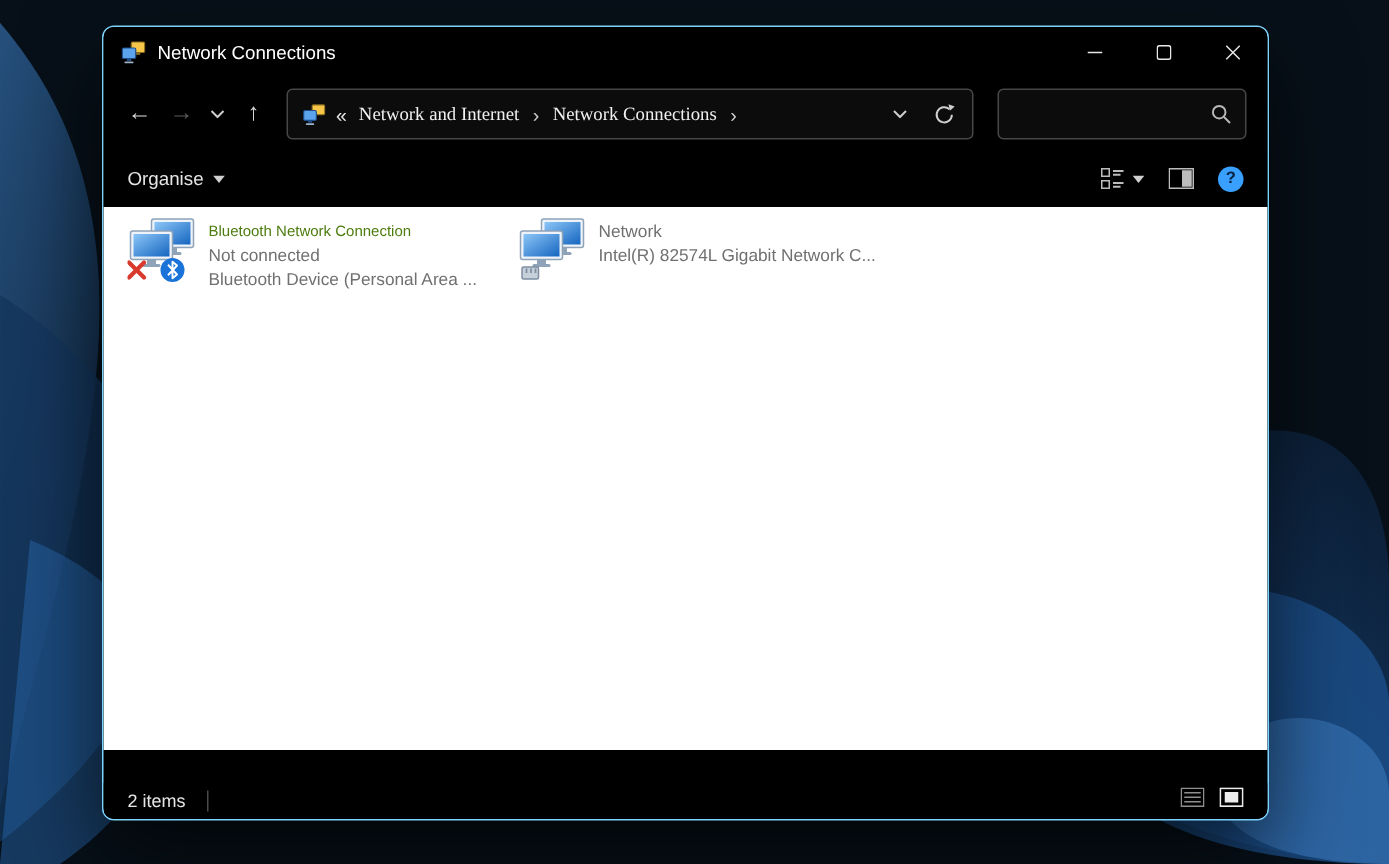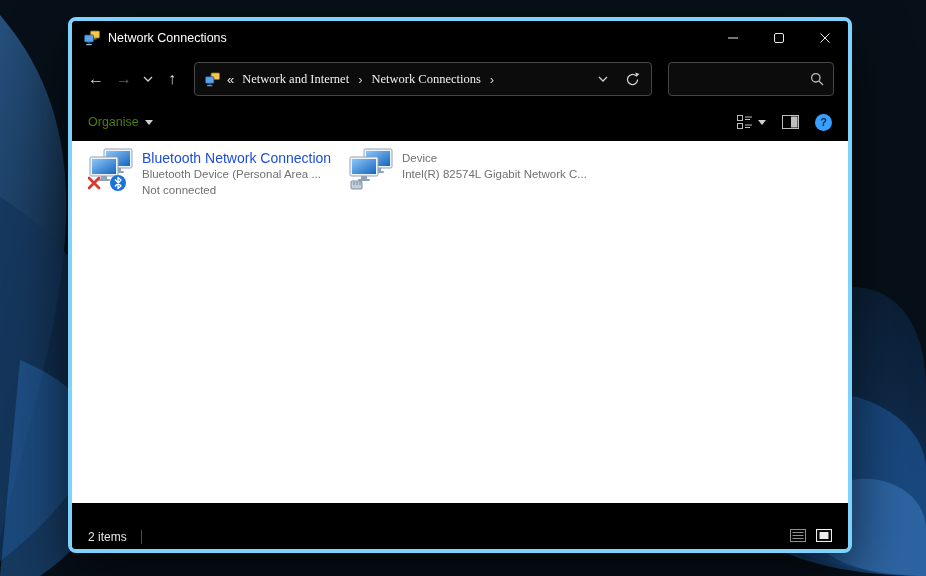--- a/index.html
+++ b/index.html
@@ -7,21 +7,21 @@
     width:926px;height:576px;overflow:hidden;position:relative;
     background:#060d16;
     font-family:"Liberation Sans","DejaVu Sans",sans-serif;
     -webkit-font-smoothing:antialiased;
   }
   .wallpaper{position:absolute;inset:0;z-index:0;}
   
   .window{
     position:absolute;left:68px;top:17px;width:776px;height:528px;
     border-radius:8px;overflow:hidden;background:#000;
-    border:4px solid #7dd3fc;
+    border:1px solid #7dd3fc;
     box-shadow:0 22px 55px rgba(0,0,0,.65);
     display:flex;flex-direction:column;z-index:2;
   }
   
   .titlebar{height:34px;background:#000;display:flex;align-items:center;flex:0 0 auto;}
   .app-icon{width:16px;height:16px;margin:0 8px 0 12px;display:flex;align-items:center;}
   .win-title{color:#ffffff;font-size:12.5px;}
   .caption-buttons{margin-left:auto;display:flex;height:34px;}
   .cap-btn{width:46px;height:34px;display:flex;align-items:center;justify-content:center;cursor:default;}
   
@@ -46,33 +46,33 @@
     border:1px solid #474747;border-radius:4px;
     display:flex;align-items:center;padding:0 8px;flex:0 0 auto;
   }
   .searchbox input{
     flex:1;min-width:0;background:transparent;border:none;outline:none;
     color:#ffffff;font-size:12px;font-family:inherit;
   }
   .search-glyph{width:16px;display:flex;justify-content:center;}
   
   .commandbar{height:38px;background:#000;display:flex;align-items:center;flex:0 0 auto;padding:0 16px;}
-  .organise{display:flex;align-items:center;color:#4d7c0f;font-size:12.5px;gap:6px;}
+  .organise{display:flex;align-items:center;color:#e5e5e5;font-size:12.5px;gap:6px;}
   .cmd-right{margin-left:auto;display:flex;align-items:center;gap:16px;}
   .cmd-ic{display:flex;align-items:center;gap:5px;}
   .help-circle{width:17px;height:17px;border-radius:50%;background:#3aa0ff;color:#06233f;
     font-size:11px;font-weight:bold;display:flex;align-items:center;justify-content:center;}
   
   .content{flex:1;background:#ffffff;position:relative;}
   .tile{position:absolute;top:7px;display:flex;align-items:flex-start;cursor:default;}
   .tile-1{left:16px;width:250px;}
   .tile-2{left:276px;width:250px;}
   .net-icon{width:46px;height:44px;flex:0 0 auto;}
   .tile-text{margin-left:8px;padding-top:2px;min-width:0;}
-  .t-title{color:#1d4ed8;font-size:14px;line-height:16px;white-space:nowrap;}
+  .t-title{color:#4d7c0f;font-size:10px;line-height:16px;white-space:nowrap;}
   .t-sub{color:#707070;font-size:11.5px;line-height:16px;white-space:nowrap;}
   
   .statusbar{height:24px;background:#000;display:flex;align-items:center;flex:0 0 auto;padding:0 16px;margin-top:22px;}
   .status-count{color:#e6e6e6;font-size:12px;}
   .status-div{width:1px;height:14px;background:#4a4a4a;margin-left:14px;}
   .status-right{margin-left:auto;display:flex;align-items:center;gap:10px;}
 </style>
 </head>
 <body>
 
@@ -243,22 +243,22 @@
           <rect x="13" y="28" width="6" height="3" fill="#8fa3b8"></rect>
           <rect x="10" y="31" width="12" height="2" rx="1" fill="#8fa3b8"></rect>
           <line x1="1" y1="30" x2="11" y2="40" stroke="#d93a2e" stroke-width="2.8" stroke-linecap="round"></line>
           <line x1="11" y1="30" x2="1" y2="40" stroke="#d93a2e" stroke-width="2.8" stroke-linecap="round"></line>
           <circle cx="30" cy="35" r="8" fill="#1a73d9"></circle>
           <path d="M27 31.5 L33 38 L30 40.5 L30 29.5 L33 32 L27 38.5" fill="none" stroke="#ffffff" stroke-width="1.3" stroke-linejoin="round"></path>
         </svg>
       </span>
       <div class="tile-text">
         <div class="t-title">Bluetooth Network Connection</div>
+        <div class="t-sub">Not connected</div>
         <div class="t-sub">Bluetooth Device (Personal Area ...</div>
-        <div class="t-sub">Not connected</div>
       </div>
     </div>
 
     <div class="tile tile-2">
       <span class="net-icon">
         <svg width="46" height="44" viewBox="0 0 46 44">
           <defs>
             <linearGradient id="scr2" x1="0" y1="0" x2="1" y2="1">
               <stop offset="0" stop-color="#8cc6f7"></stop>
                 <stop offset="1" stop-color="#1565c0"></stop>
@@ -272,21 +272,21 @@
           <rect x="4" y="11" width="24" height="15" fill="url(#scr2)"></rect>
           <rect x="13" y="28" width="6" height="3" fill="#8fa3b8"></rect>
           <rect x="10" y="31" width="12" height="2" rx="1" fill="#8fa3b8"></rect>
           <rect x="3" y="33" width="11" height="8" rx="1" fill="#c6d0da" stroke="#7e8ea0"></rect>
           <line x1="6" y1="34" x2="6" y2="37" stroke="#7e8ea0" stroke-width="1.2"></line>
           <line x1="9" y1="34" x2="9" y2="37" stroke="#7e8ea0" stroke-width="1.2"></line>
           <line x1="12" y1="34" x2="12" y2="37" stroke="#7e8ea0" stroke-width="1.2"></line>
         </svg>
       </span>
       <div class="tile-text">
-        <div class="t-sub">Device</div>
+        <div class="t-sub">Network</div>
         <div class="t-sub">Intel(R) 82574L Gigabit Network C...</div>
       </div>
     </div>
 
   </div>
 
   <div class="statusbar">
     <span class="status-count">2 items</span>
     <span class="status-div"></span>
     <div class="status-right">

